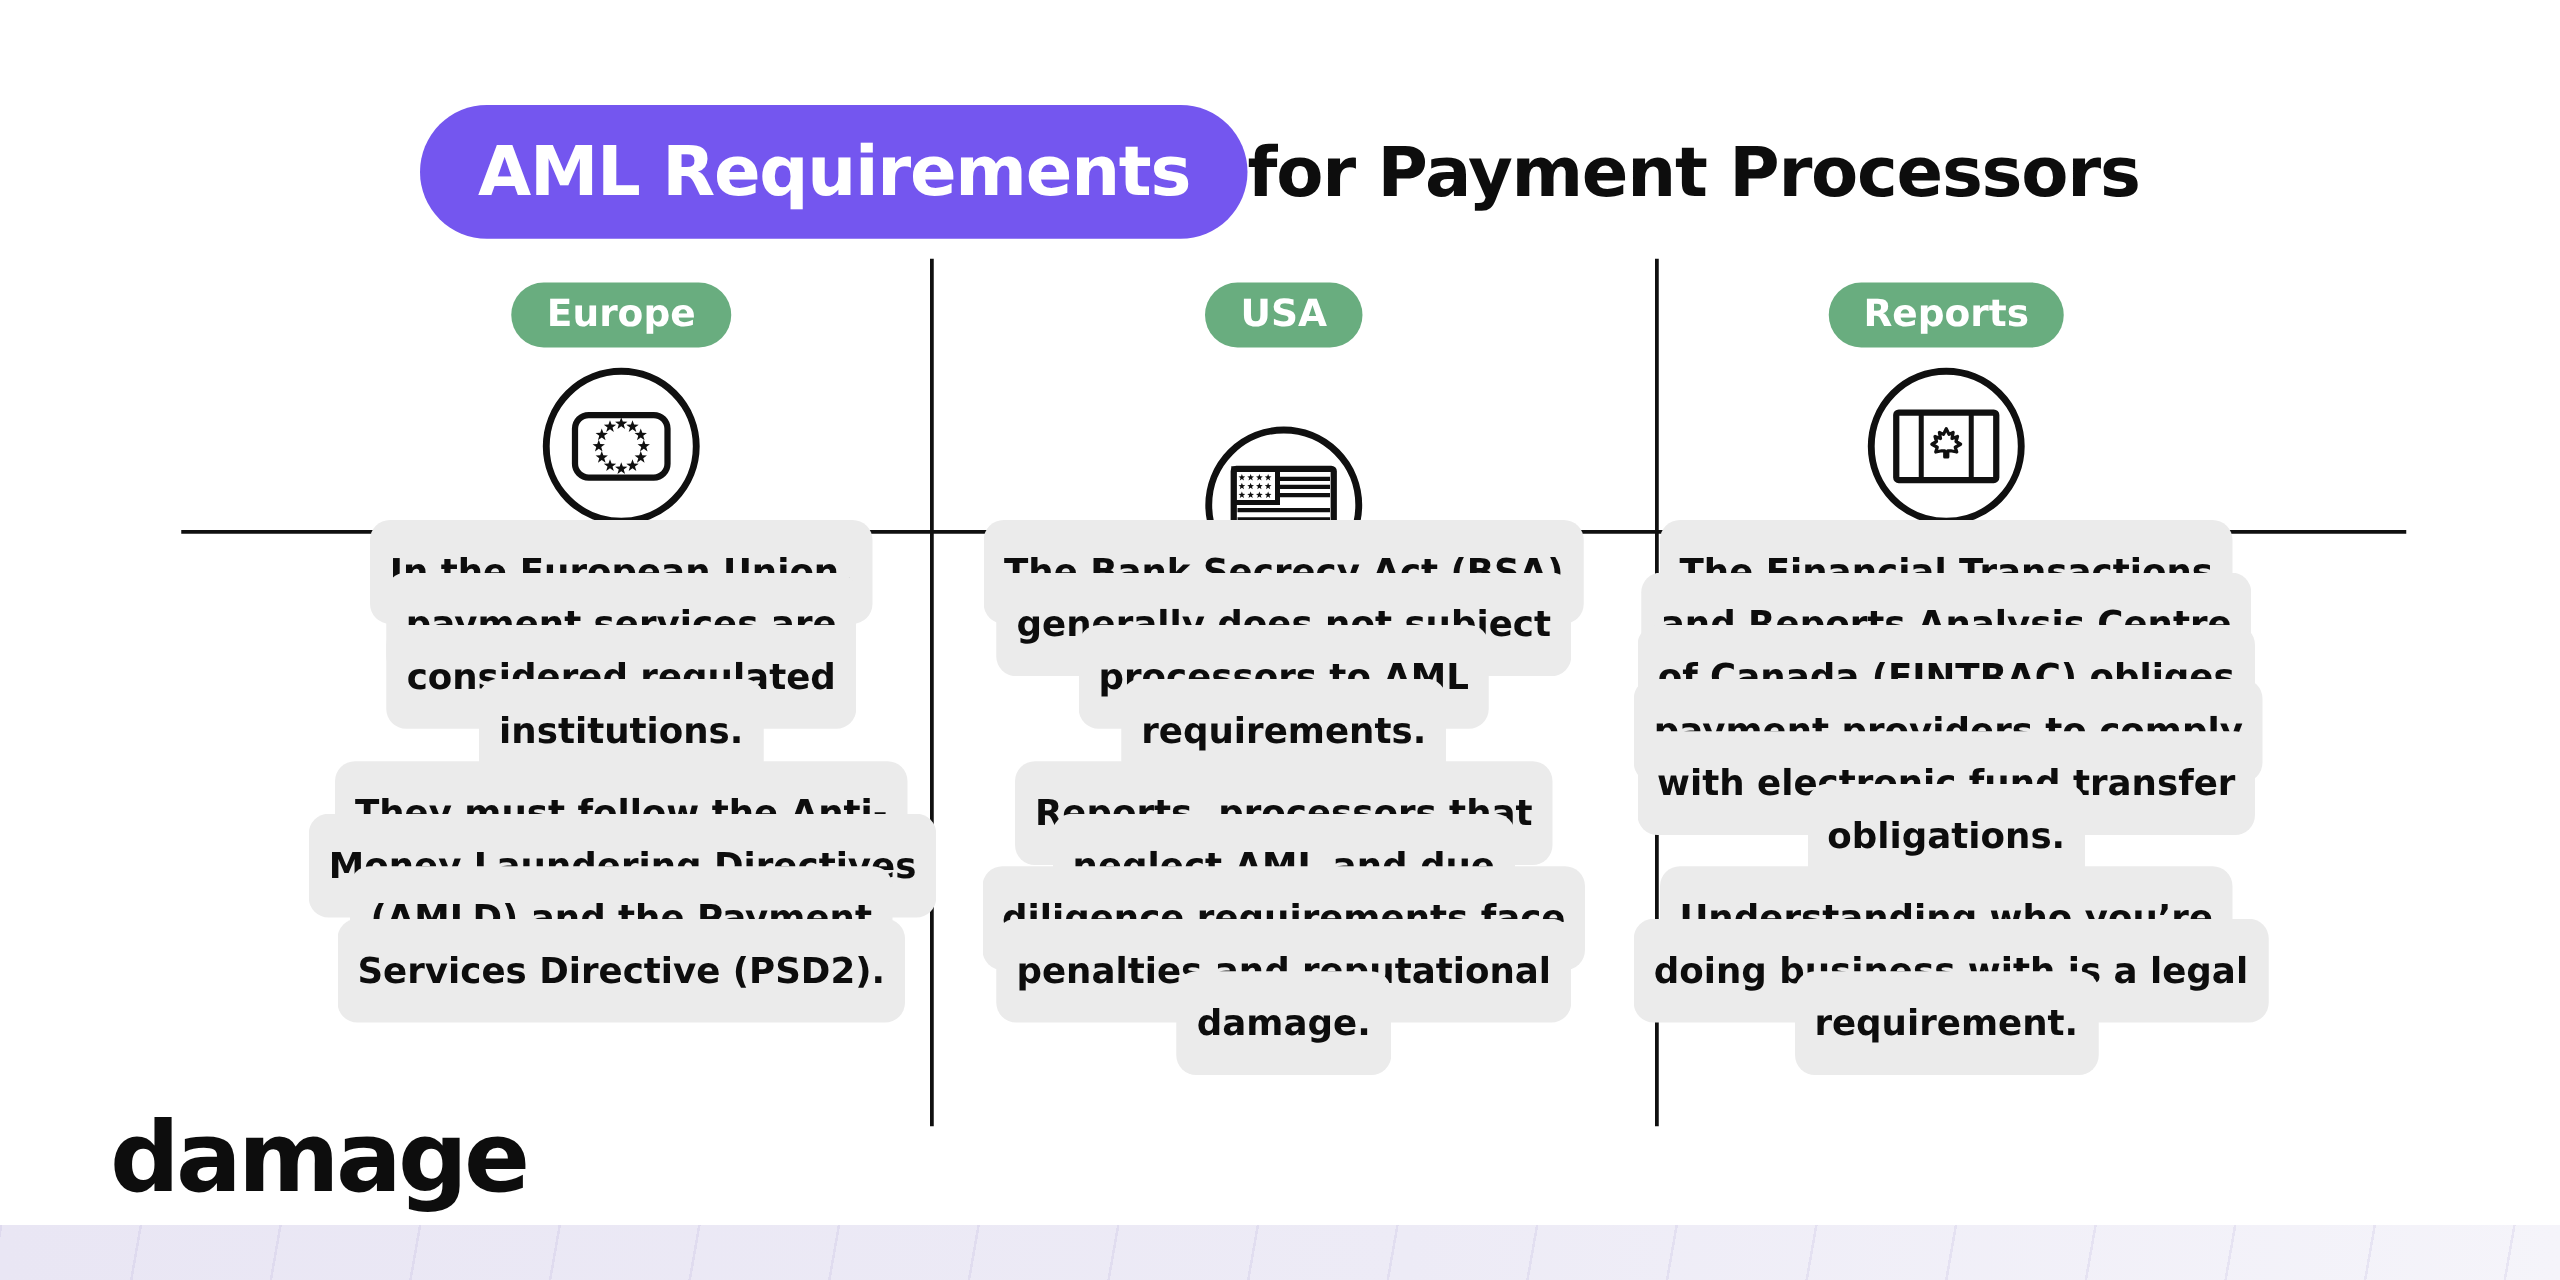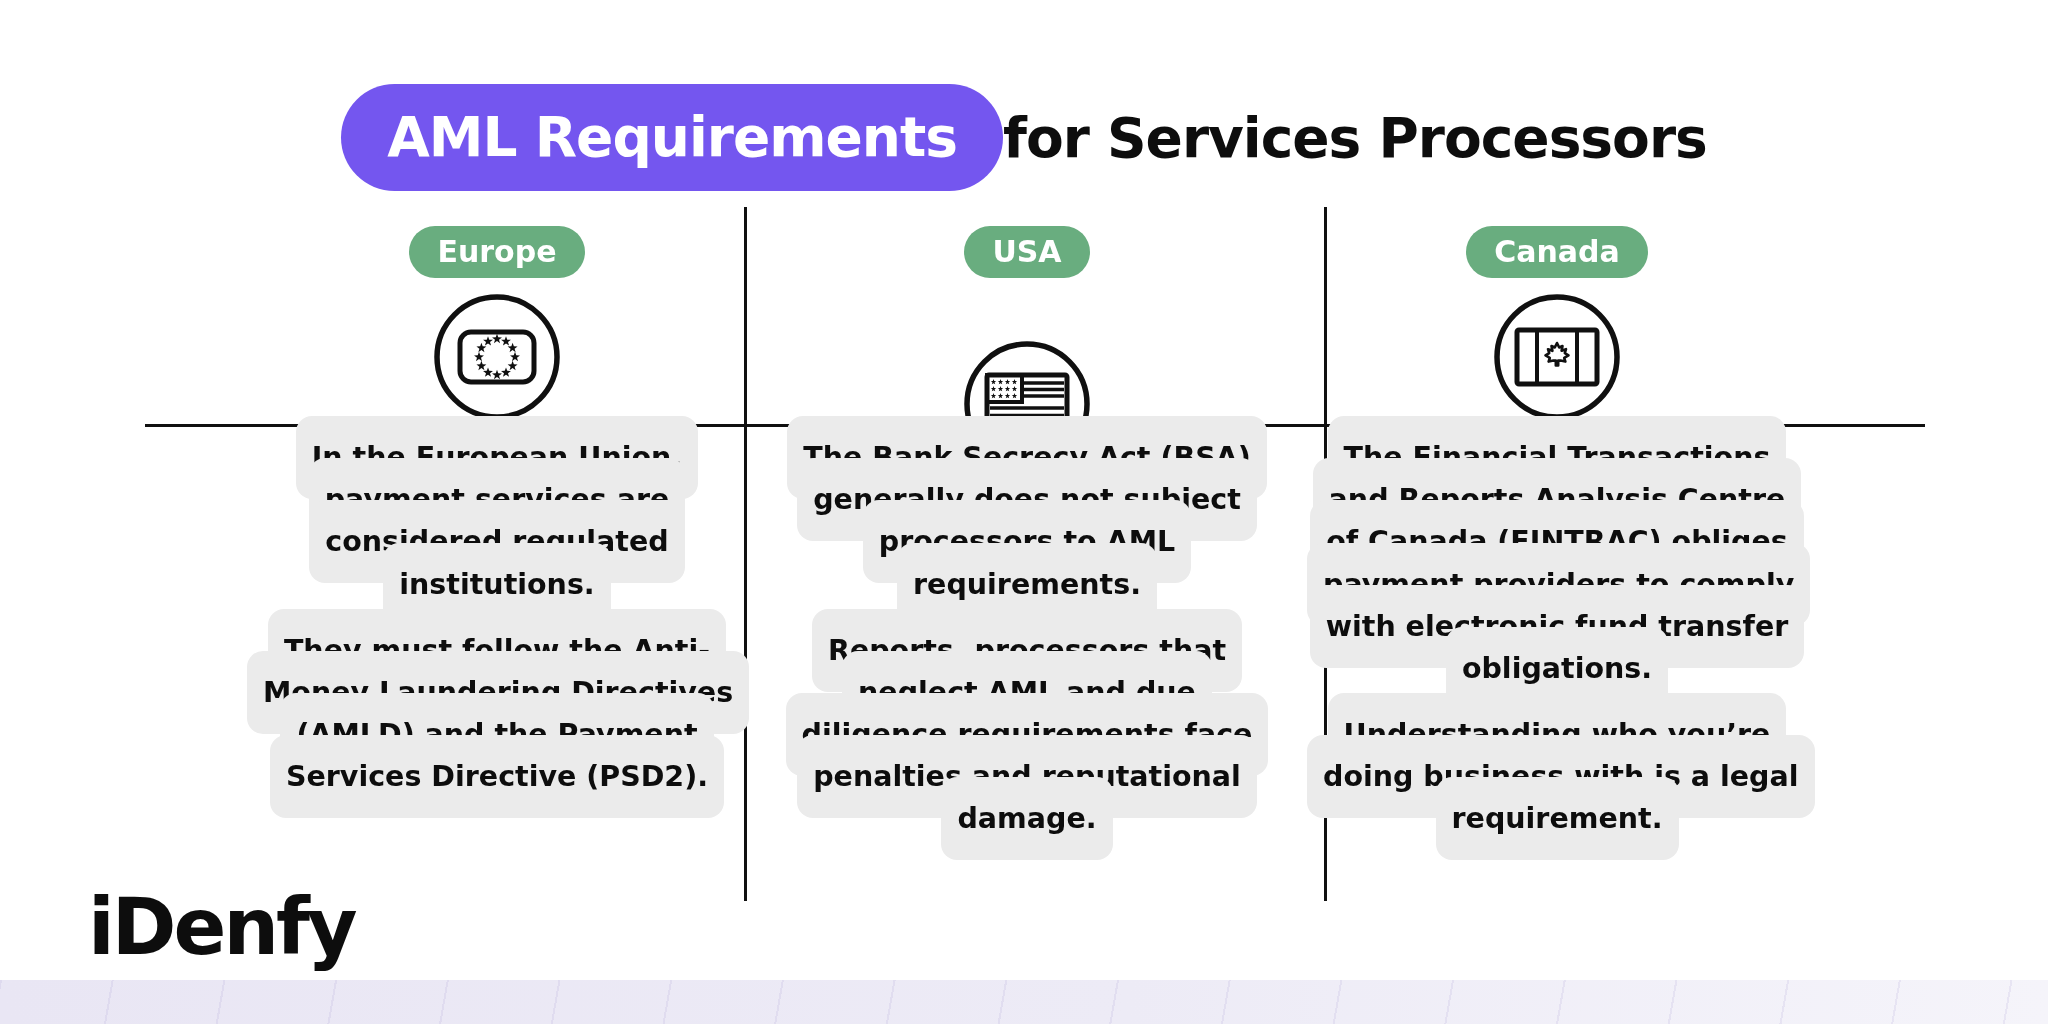--- a/index.html
+++ b/index.html
@@ -111,21 +111,21 @@
     <defs>
       <path id="st" d="M 0 -5.2 L 1.25 -1.75 L 4.95 -1.6 L 2 0.65 L 3.05 4.2 L 0 2.05 L -3.05 4.2 L -2 0.65 L -4.95 -1.6 L -1.25 -1.75 Z" fill="#101010"></path>
       <path id="stsm" d="M 0 -2.9 L 0.7 -1 L 2.7 -0.9 L 1.1 0.35 L 1.7 2.3 L 0 1.15 L -1.7 2.3 L -1.1 0.35 L -2.7 -0.9 L -0.7 -1 Z" fill="#101010"></path>
     </defs>
   </svg>
 
   <div class="title-row">
     <div class="title-pill">
       <span>AML Requirements</span>
     </div>
-    <div class="title-rest">for Services Processors</div>
+    <div class="title-rest">for Payment Processors</div>
   </div>
 
   <div class="vline left"></div>
   <div class="vline right"></div>
   <div class="hline"></div>
 
   <div class="col-header europe">
     <div class="badge">Europe</div>
     <div class="flag-wrap">
       <svg viewBox="0 0 130 130">
@@ -170,21 +170,21 @@
         <line x1="60" y1="50.5" x2="102" y2="50.5" stroke="#101010" stroke-width="3.4"></line>
         <line x1="60" y1="57" x2="102" y2="57" stroke="#101010" stroke-width="3.4"></line>
         <line x1="28" y1="69" x2="102" y2="69" stroke="#101010" stroke-width="3.4"></line>
         <line x1="28" y1="76.5" x2="102" y2="76.5" stroke="#101010" stroke-width="3.4"></line>
         <line x1="28" y1="84" x2="102" y2="84" stroke="#101010" stroke-width="3.4"></line>
       </svg>
     </div>
   </div>
 
   <div class="col-header canada">
-    <div class="badge">Canada</div>
+    <div class="badge">Reports</div>
     <div class="flag-wrap">
       <svg viewBox="0 0 130 130">
         <circle cx="65" cy="65" r="60" fill="none" stroke="#101010" stroke-width="5.5"></circle>
         <rect x="25" y="38" width="80" height="54" rx="2" fill="none" stroke="#101010" stroke-width="5"></rect>
         <line x1="45" y1="40" x2="45" y2="90" stroke="#101010" stroke-width="4"></line>
         <line x1="85" y1="40" x2="85" y2="90" stroke="#101010" stroke-width="4"></line>
         <path transform="translate(65,63)" fill="none" stroke="#101010" stroke-width="2.6" stroke-linejoin="round" d="M 0 -12 L 2.2 -7.5 L 5.5 -9 L 4.6 -4.2 L 9 -5.8 L 7.8 -1.8 L 11.5 0.4 L 7.2 2.8 L 8.4 6.6 L 3.6 5.6 L 1.2 5.6 L 1.2 10.5 L -1.2 10.5 L -1.2 5.6 L -3.6 5.6 L -8.4 6.6 L -7.2 2.8 L -11.5 0.4 L -7.8 -1.8 L -9 -5.8 L -4.6 -4.2 L -5.5 -9 L -2.2 -7.5 Z"></path>
       </svg>
     </div>
   </div>
@@ -197,17 +197,17 @@
   <div class="col-body usa">
     <div class="info-block"><span>The Bank Secrecy Act (BSA) generally does not subject processors to AML requirements.</span></div>
     <div class="info-block"><span>Reports, processors that neglect AML and due diligence requirements face penalties and reputational damage.</span></div>
   </div>
 
   <div class="col-body canada">
     <div class="info-block"><span>The Financial Transactions and Reports Analysis Centre of Canada (FINTRAC) obliges payment providers to comply with electronic fund transfer obligations.</span></div>
     <div class="info-block"><span>Understanding who you’re doing business with is a legal requirement.</span></div>
   </div>
 
-  <div class="brand-logo">iDenfy</div>
+  <div class="brand-logo">damage</div>
 
   <div class="footer-band"></div>
 
 </div>
 
 </body></html>

